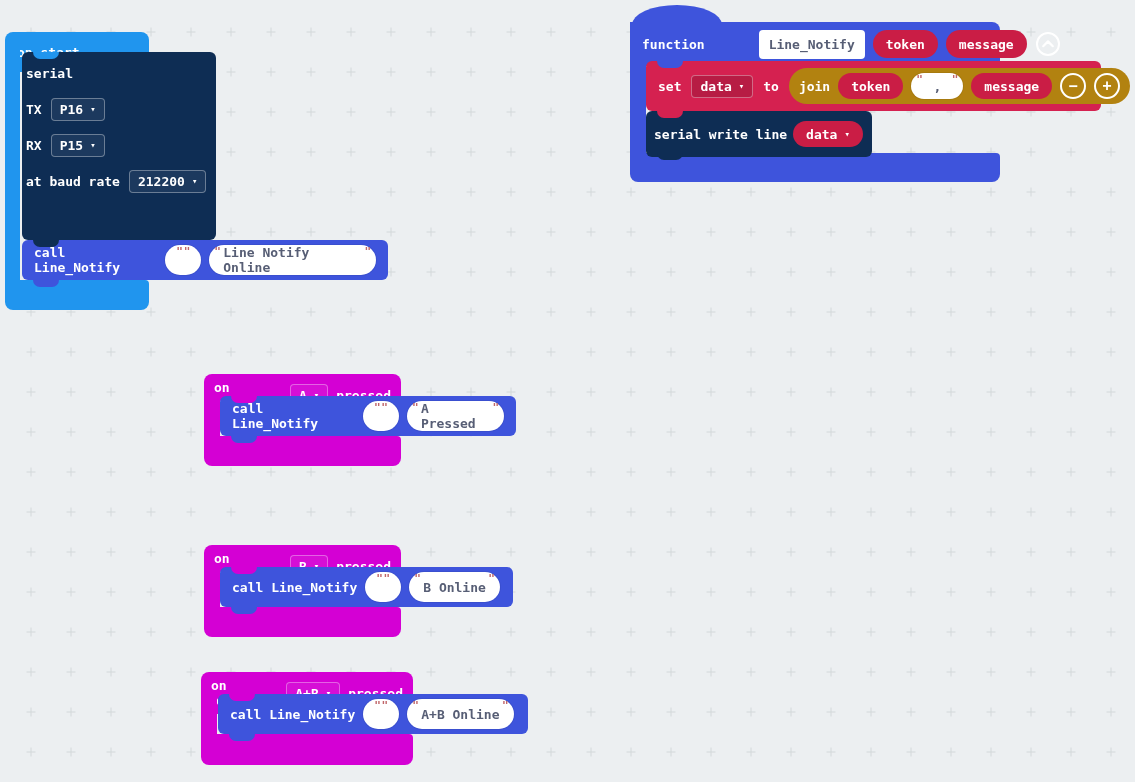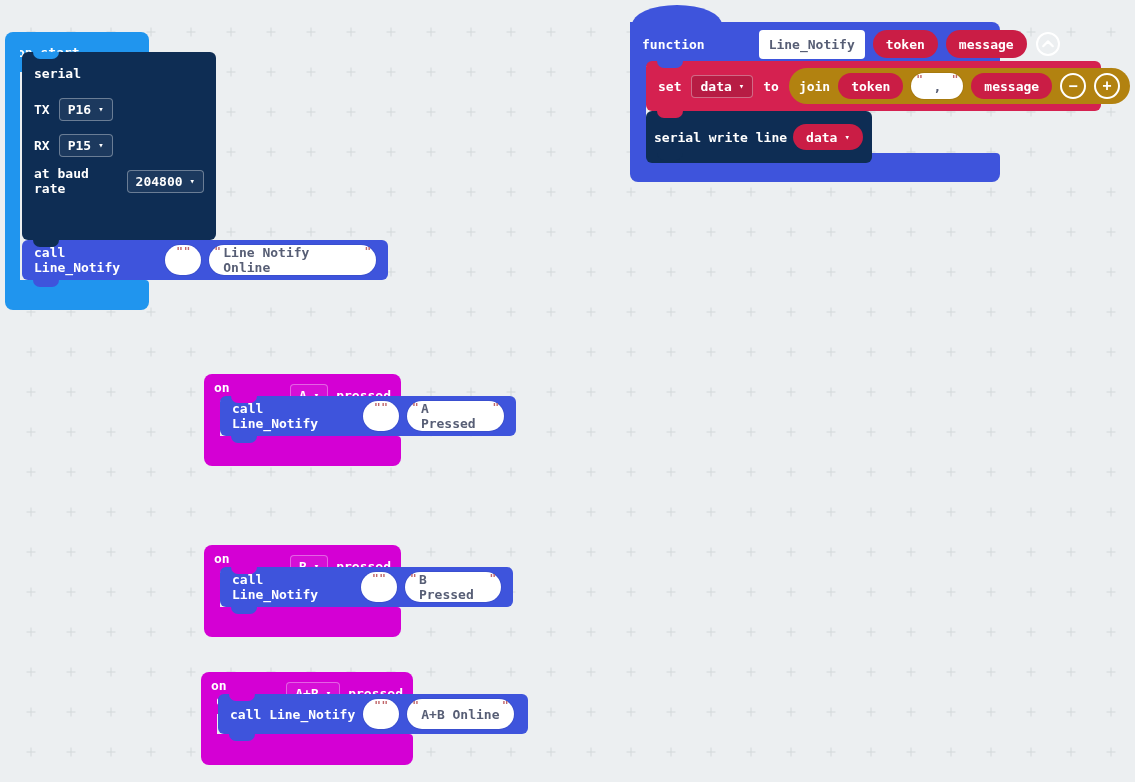--- a/index.html
+++ b/index.html
@@ -76,42 +76,42 @@
     <rect width="1135" height="782" fill="url(#gridp)"></rect>
   </svg>
 
   <div>
     <div class="abs c-basic hdr flexrow" style="left:5px;top:12px;width:144px;height:40px;z-index:1">
       <span>on start</span>
     </div>
     <div class="abs c-basic" style="left:5px;top:50px;width:15px;height:232px;z-index:1"></div>
     <div class="abs c-basic bar" style="left:5px;top:280px;width:144px;height:30px;z-index:1"></div>
 
-    <div class="abs c-navy r6" style="left:22px;top:52px;width:194px;height:188px;z-index:2;padding:3px 12px">
+    <div class="abs c-navy r6" style="left:22px;top:52px;width:194px;height:188px;z-index:2;padding:3px 4px">
       <div class="srow">
           <span>serial</span>
         </div>
       <div class="srow">
         <span>TX</span>
         <span class="field">
           <span>P16</span>
           <span class="arr">▾</span>
         </span>
       </div>
       <div class="srow">
         <span>RX</span>
         <span class="field">
           <span>P15</span>
           <span class="arr">▾</span>
         </span>
       </div>
       <div class="srow">
         <span>at baud rate</span>
         <span class="field">
-          <span>204800</span>
+          <span>212200</span>
           <span class="arr">▾</span>
         </span>
       </div>
     </div>
 
     <div class="abs c-call r6 flexrow gap8" style="left:22px;top:240px;width:366px;height:40px;z-index:2;padding:0 12px">
       <span>call Line_Notify</span>
       <span class="str-pill empty">
         <span></span>
       </span>
@@ -166,21 +166,21 @@
         </span>
         <span class="round-btn">
           <span>−</span>
         </span>
         <span class="round-btn">
           <span>+</span>
         </span>
       </span>
     </div>
 
-    <div class="abs c-navy r6 flexrow" style="left:646px;top:111px;width:226px;height:52px;z-index:2;padding:0 8px;gap:6px">
+    <div class="abs c-navy r6 flexrow" style="left:646px;top:111px;width:226px;height:46px;z-index:2;padding:0 8px;gap:6px">
       <span>serial write line</span>
       <span class="var-pill sm">
         <span>data</span>
         <span class="arr">▾</span>
       </span>
     </div>
 
     <div class="tab c-call" style="left:657px;top:61px"></div>
     <div class="tab c-red" style="left:657px;top:111px"></div>
     <div class="tab c-navy" style="left:657px;top:153px"></div>
@@ -220,21 +220,21 @@
       <span>pressed</span>
     </div>
     <div class="abs c-mag" style="left:204px;top:565px;width:16px;height:44px;z-index:1"></div>
     <div class="abs c-mag bar" style="left:204px;top:607px;width:197px;height:30px;z-index:1"></div>
     <div class="abs c-call r6 flexrow gap8" style="left:220px;top:567px;width:293px;height:40px;z-index:2;padding:0 12px">
       <span>call Line_Notify</span>
       <span class="str-pill empty">
         <span></span>
       </span>
       <span class="str-pill">
-        <span>B Pressed</span>
+        <span>B Online</span>
       </span>
     </div>
     <div class="tab c-mag" style="left:231px;top:567px"></div>
     <div class="tab c-call" style="left:231px;top:607px"></div>
   </div>
 
   <div>
     <div class="abs c-mag hdr flexrow" style="left:201px;top:652px;width:212px;height:42px;z-index:1;gap:8px;padding:0 10px">
       <span>on button</span>
       <span class="field">

